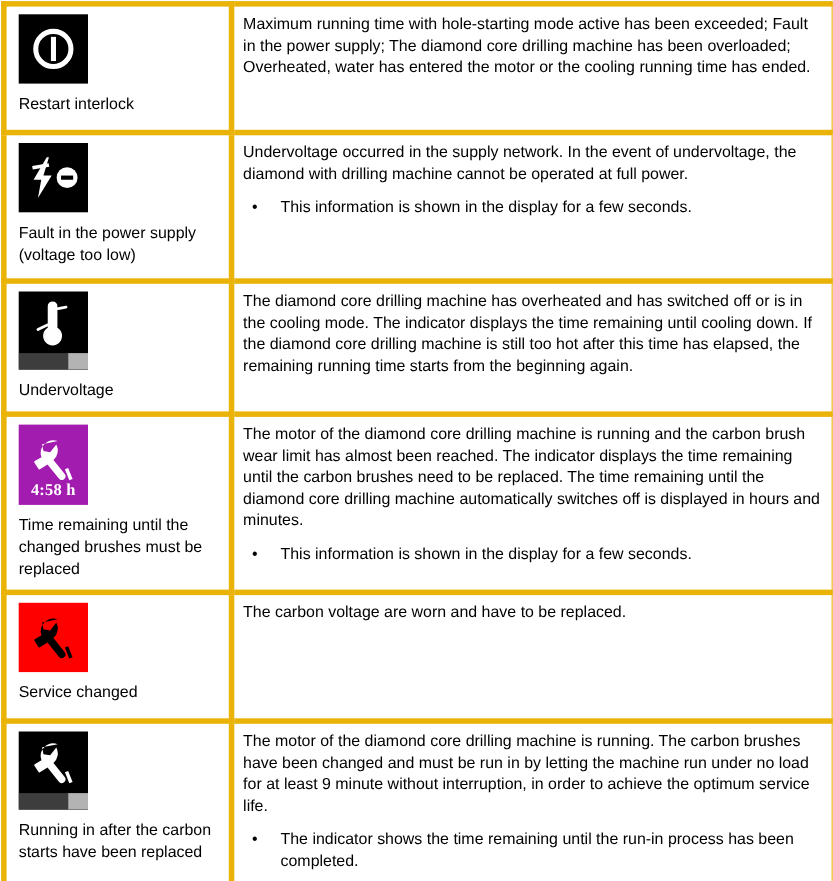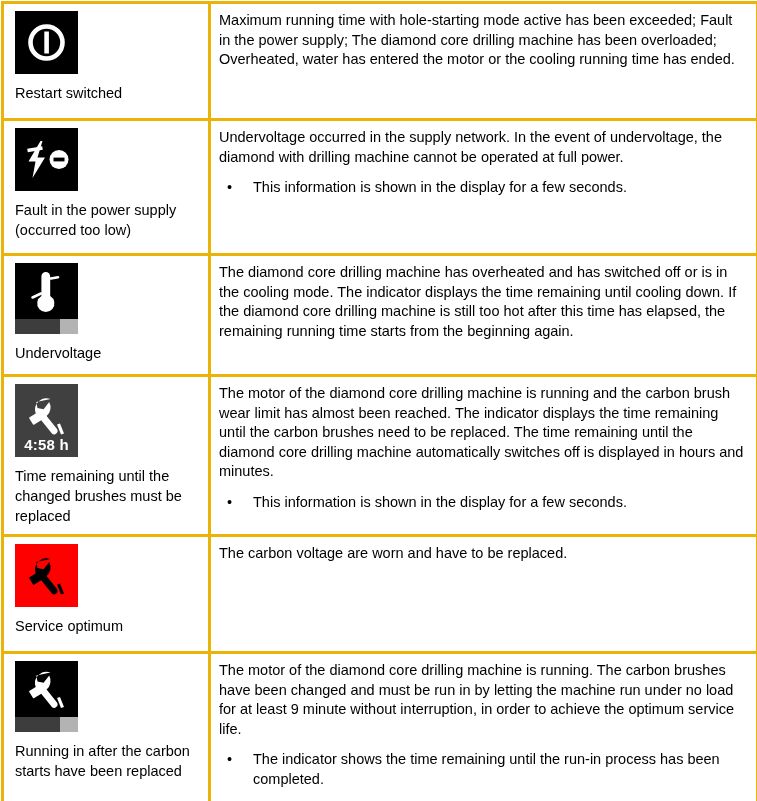--- a/index.html
+++ b/index.html
@@ -20,21 +20,21 @@
     height: 801px;
     overflow: hidden;
   }
   table.indicator-table {
     border-collapse: collapse;
     width: 755px;
     margin: 1px 0 0 1px;
     table-layout: fixed;
   }
   table.indicator-table td {
-    border: 3px solid #eab308;
+    border: 5px solid #eab308;
     vertical-align: top;
     padding: 0;
   }
   col.col-icon { width: 207px; }
   col.col-desc { width: 548px; }
 
   
   .icon-cell-inner {
     padding: 7px 8px 8px 11px;
   }
@@ -116,41 +116,41 @@
     <tbody id="table-body">
         <tr style="height: 117px;">
           <td>
             <div class="icon-cell-inner">
               <div class="glyph-box" style="background: rgb(0, 0, 0);">
                 <svg class="glyph-art" viewBox="0 0 63 63">
                   <circle cx="31.5" cy="31.5" r="16" fill="none" stroke="#ffffff" stroke-width="4.6"></circle>
                   <rect x="29.3" y="20.5" width="4.6" height="22" fill="#ffffff"></rect>
                 </svg>
               </div>
-              <div class="icon-label">Restart switched</div>
+              <div class="icon-label">Restart interlock</div>
             </div>
           </td>
           <td>
             <div class="desc-cell-inner">
               <p class="desc-para">Maximum running time with hole-starting mode active has been exceeded; Fault in the power supply; The diamond core drilling machine has been overloaded; Overheated, water has entered the motor or the cooling running time has ended.</p>
             </div>
           </td>
         </tr>
         <tr style="height: 135px;">
           <td>
             <div class="icon-cell-inner">
               <div class="glyph-box" style="background: rgb(0, 0, 0);">
                 <svg class="glyph-art" viewBox="0 0 63 63">
                   <path d="M25.5 13 L13.5 33.5 L20.5 33.5 L17.5 50 L30 29.5 L22.5 29.5 L27.5 13 Z" fill="#ffffff"></path>
                   <path d="M12.5 22.5 L27.5 20" stroke="#ffffff" stroke-width="3.4" fill="none"></path>
                   <circle cx="44" cy="31.5" r="9.5" fill="#ffffff"></circle>
                   <rect x="38.5" y="29.6" width="11" height="3.8" fill="#000000"></rect>
                 </svg>
               </div>
-              <div class="icon-label">Fault in the power supply (occurred too low)</div>
+              <div class="icon-label">Fault in the power supply (voltage too low)</div>
             </div>
           </td>
           <td>
             <div class="desc-cell-inner">
               <p class="desc-para">Undervoltage occurred in the supply network. In the event of undervoltage, the diamond with drilling machine cannot be operated at full power.</p>
               <ul class="bullet-list">
                 <li><span class="dot">•</span><span>This information is shown in the display for a few seconds.</span></li>
               </ul>
             </div>
           </td>
@@ -174,21 +174,21 @@
           </td>
           <td>
             <div class="desc-cell-inner">
               <p class="desc-para">The diamond core drilling machine has overheated and has switched off or is in the cooling mode. The indicator displays the time remaining until cooling down. If the diamond core drilling machine is still too hot after this time has elapsed, the remaining running time starts from the beginning again.</p>
             </div>
           </td>
         </tr>
         <tr style="height: 152px;">
           <td>
             <div class="icon-cell-inner">
-              <div class="glyph-box" style="background: #404040;">
+              <div class="glyph-box" style="background: #a21caf; font-family: Liberation Serif, serif;">
                 <svg class="glyph-art" viewBox="0 0 63 56">
                   <path d="M35.5 11.5 a11.5 11.5 0 0 0 -14.8 14.6 l-6.1 3.6 a1 1 0 0 0 -0.3 1.4 l3.6 5.6 a1 1 0 0 0 1.4 0.3 l6.9 -4.3 l10.5 13.1 a3.4 3.4 0 0 0 5.3 -4.2 l-10.4 -13 a11.5 11.5 0 0 0 2.6 -14.1 l-5.6 7.2 l-6.1 -1.1 l-1.2 -6.2 Z" fill="#ffffff"></path>
                   <path d="M43.5 36.5 L47.5 46.5" stroke="#ffffff" stroke-width="3.2" fill="none" stroke-linecap="butt"></path>
                 </svg>
                 <div class="glyph-caption">4:58 h</div>
               </div>
               <div class="icon-label">Time remaining until the changed brushes must be replaced</div>
             </div>
           </td>
           <td>
@@ -202,21 +202,21 @@
         </tr>
         <tr style="height: 117px;">
           <td>
             <div class="icon-cell-inner">
               <div class="glyph-box red" style="background: rgb(255, 0, 0);">
                 <svg class="glyph-art" viewBox="0 0 63 56">
                   <path d="M35.5 11.5 a11.5 11.5 0 0 0 -14.8 14.6 l-6.1 3.6 a1 1 0 0 0 -0.3 1.4 l3.6 5.6 a1 1 0 0 0 1.4 0.3 l6.9 -4.3 l10.5 13.1 a3.4 3.4 0 0 0 5.3 -4.2 l-10.4 -13 a11.5 11.5 0 0 0 2.6 -14.1 l-5.6 7.2 l-6.1 -1.1 l-1.2 -6.2 Z" fill="#000000"></path>
                   <path d="M43.5 36.5 L47.5 46.5" stroke="#000000" stroke-width="3.2" fill="none" stroke-linecap="butt"></path>
                 </svg>
               </div>
-              <div class="icon-label">Service optimum</div>
+              <div class="icon-label">Service changed</div>
             </div>
           </td>
           <td>
             <div class="desc-cell-inner">
               <p class="desc-para">The carbon voltage are worn and have to be replaced.</p>
             </div>
           </td>
         </tr>
         <tr style="height: 155px;">
           <td>

